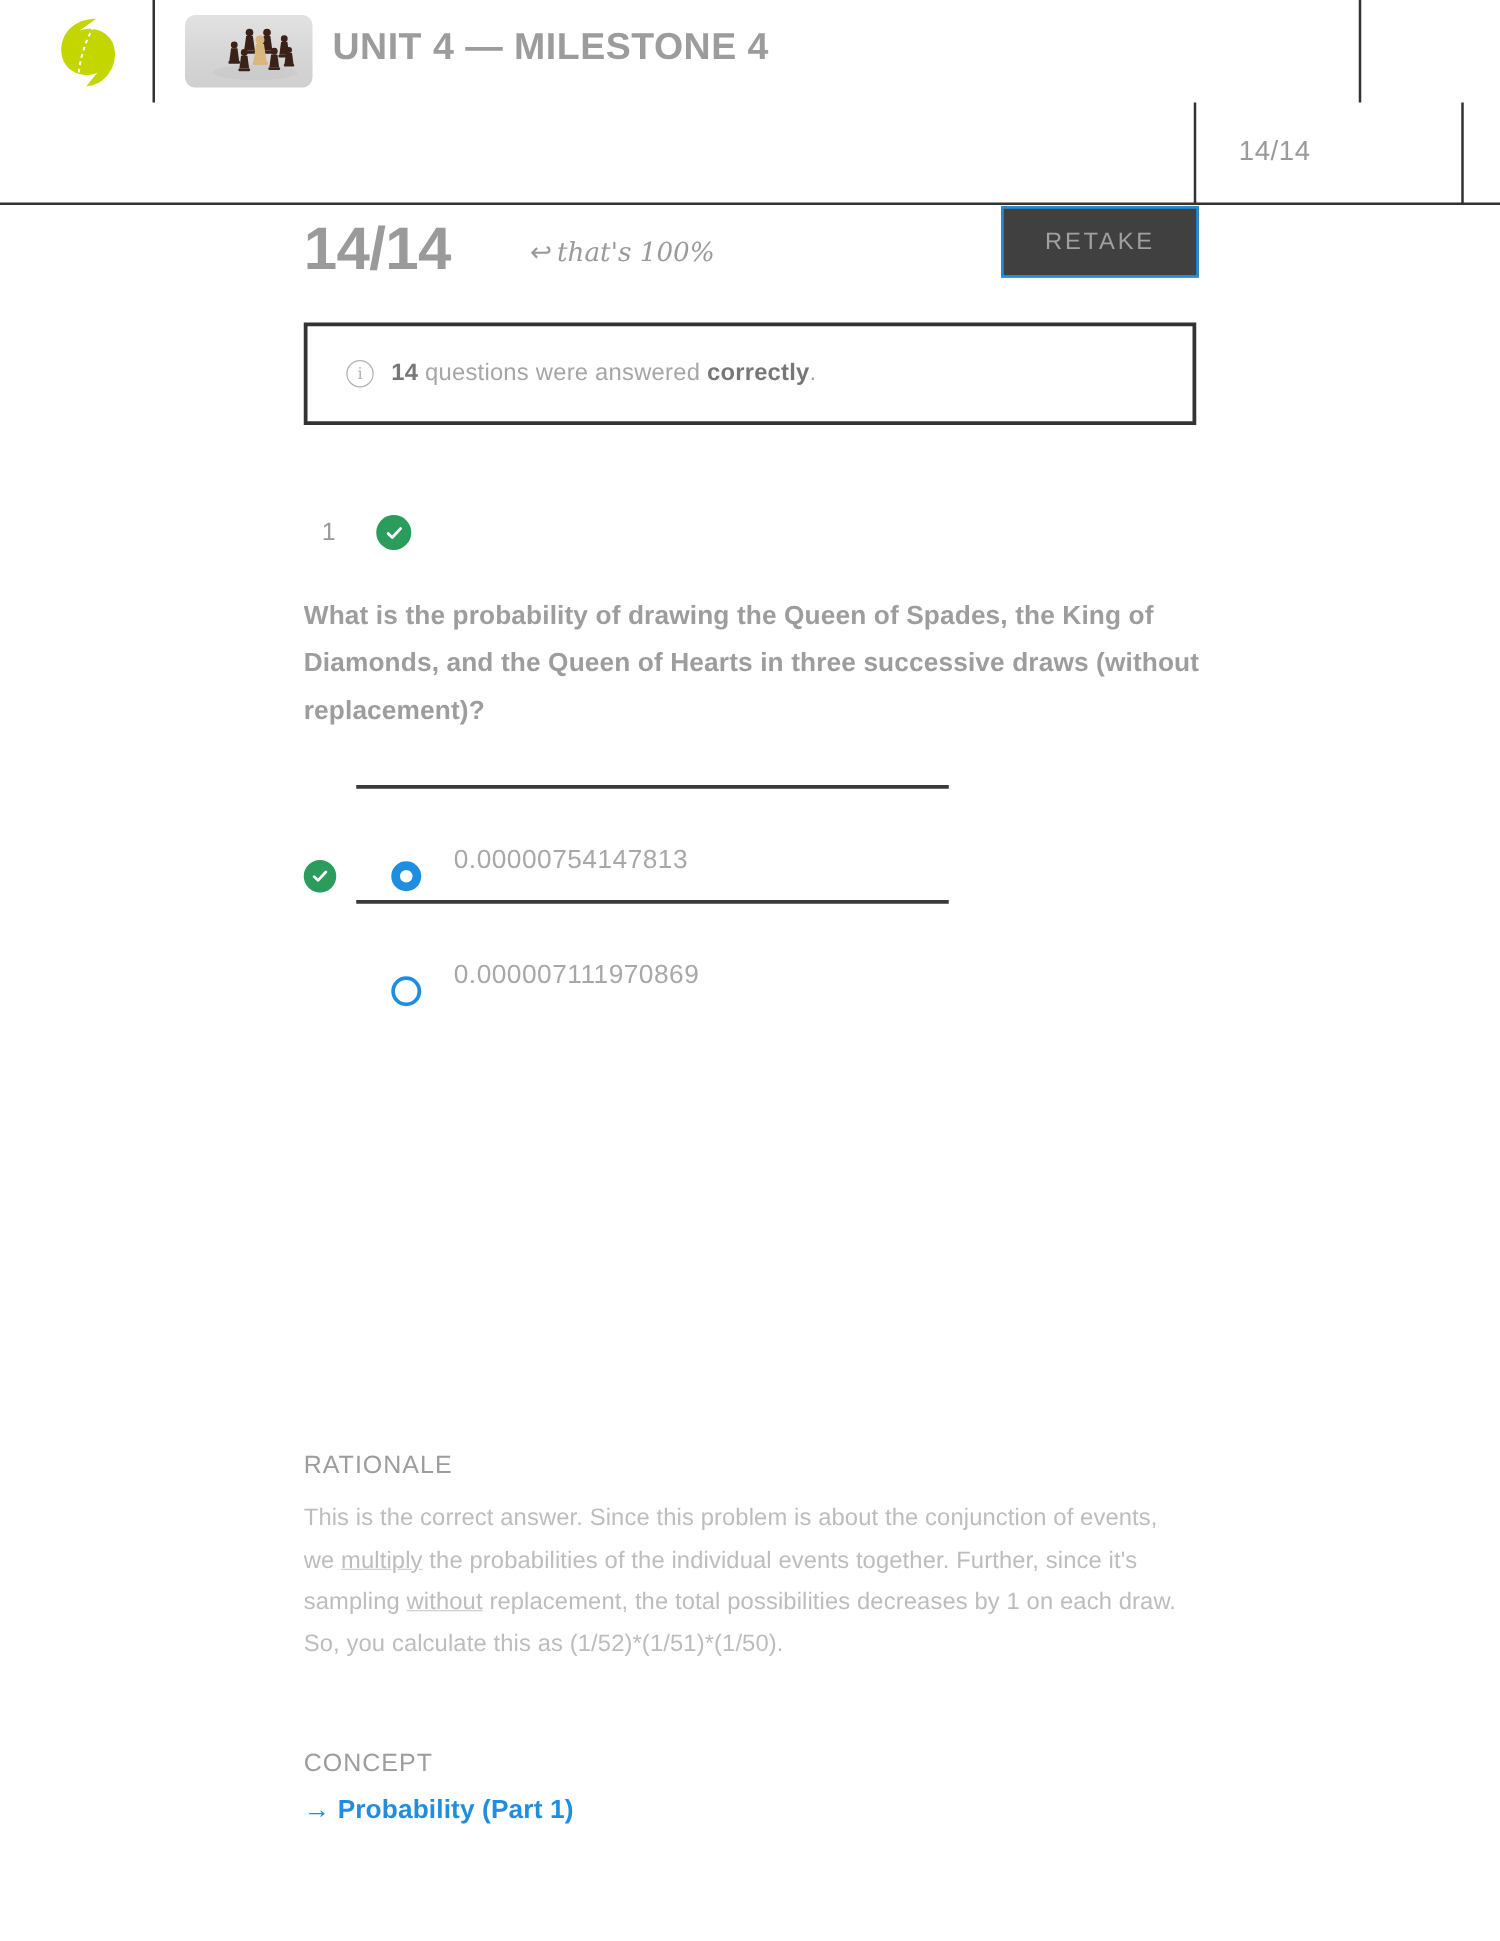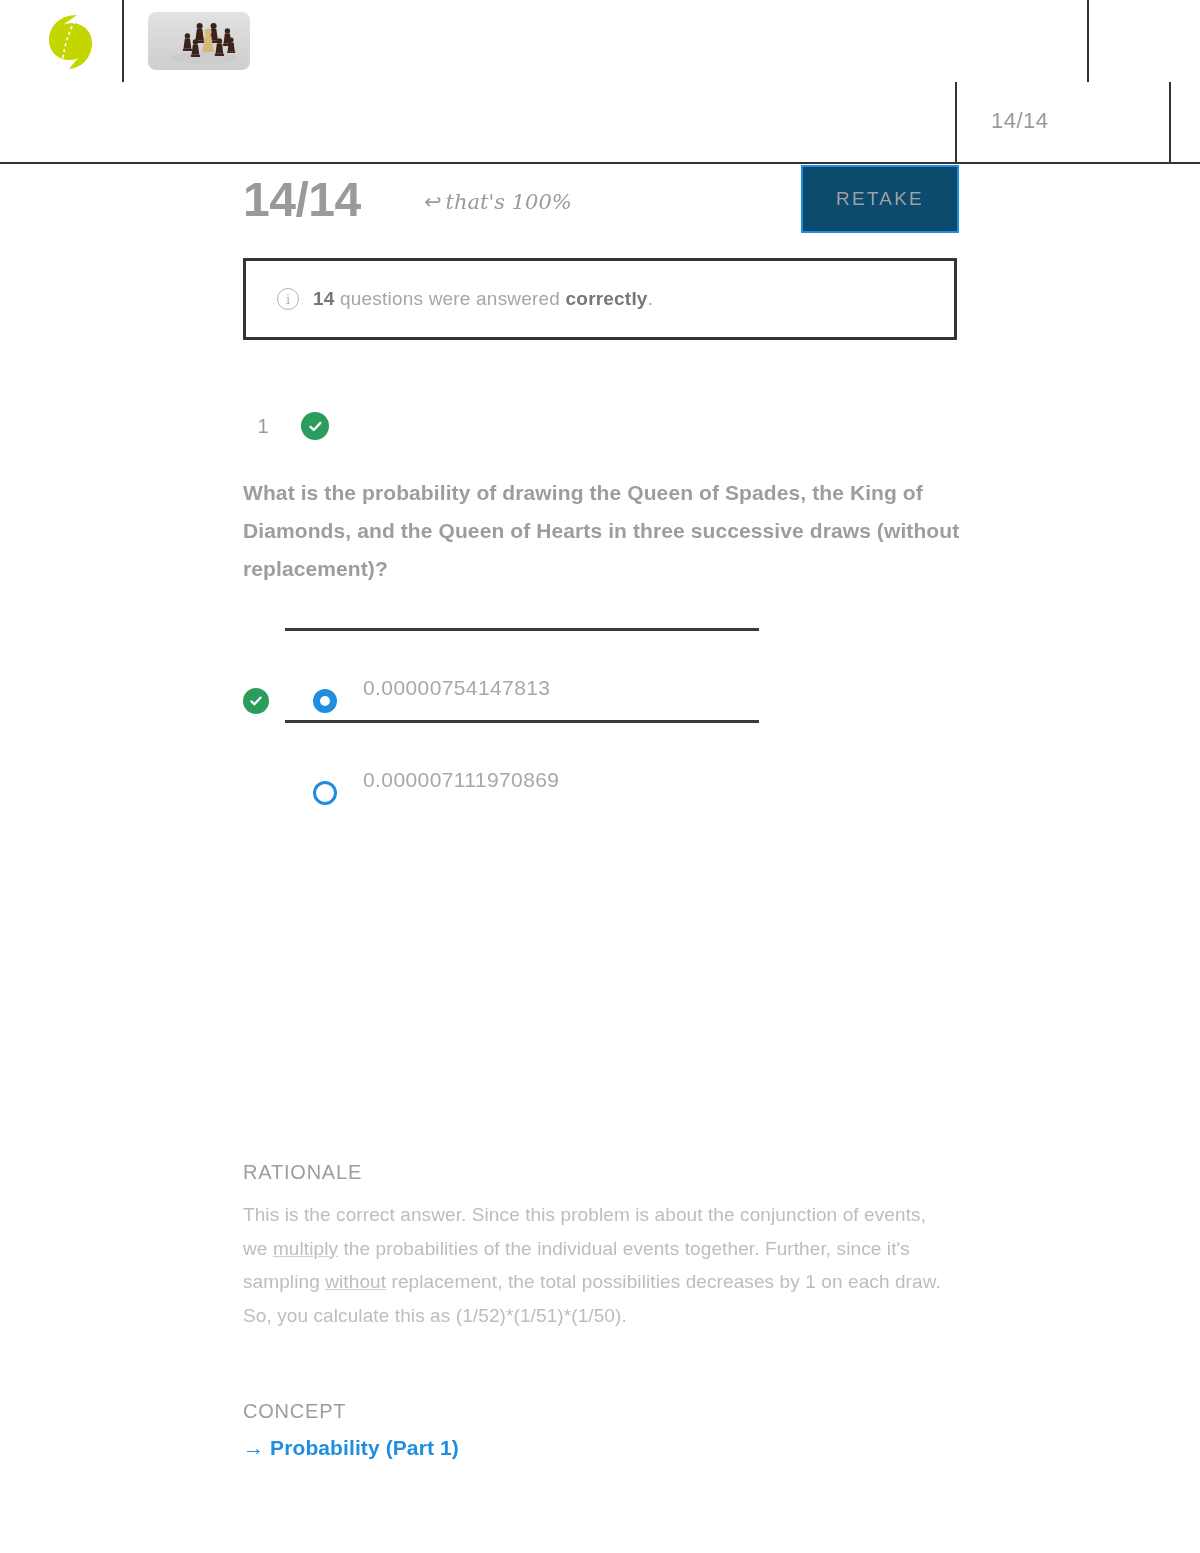--- a/index.html
+++ b/index.html
@@ -113,23 +113,23 @@
     white-space: nowrap;
   }
   .hand-note .arrow {
     font-style: normal;
     font-family: "DejaVu Sans", sans-serif;
     margin-right: 4px;
   }
   .retake-btn {
     position: absolute;
     left: 801px; top: 165px;
-    width: 158px; height: 68px;
+    width: 158px; height: 57px;
     border: 2px solid #1f8ee0;
-    background: #0c4a6e;
+    background: #404040;
     box-sizing: border-box;
     color: #a0a0a0;
     font-size: 19px;
     letter-spacing: 2.2px;
     display: flex;
     align-items: center;
     justify-content: center;
     cursor: pointer;
   }
 
@@ -340,20 +340,21 @@
         </g>
       </g>
       <g transform="translate(56,20) scale(1.0)" fill="#d9b77c">
         <circle cx="4" cy="0" r="3.6"></circle>
           <path d="M0.8 3.2 h6.4 l2 14 h-10.4 z"></path>
           <rect x="-2" y="17" width="12.4" height="3" rx="1.2"></rect>
       </g>
     </svg>
   </div>
 
+  <div class="hdr-title">UNIT 4 — MILESTONE 4</div>
   <div class="hdr-score">14/14</div>
 </div>
 
 <div class="score-row">
   <div class="big-score">14/14</div>
   <div class="hand-note">
     <span class="arrow">↩</span><span>that's 100%</span>
   </div>
 </div>
 <div class="retake-btn">RETAKE</div>

